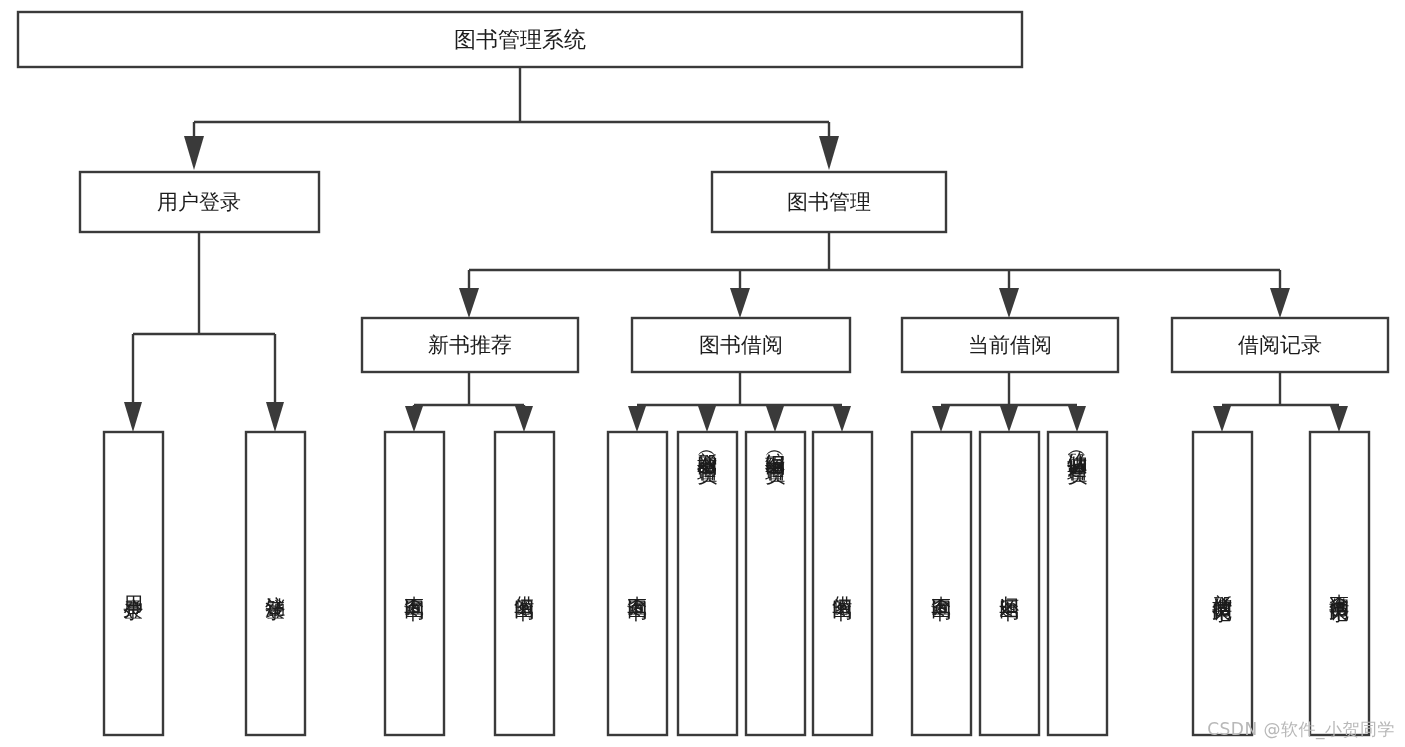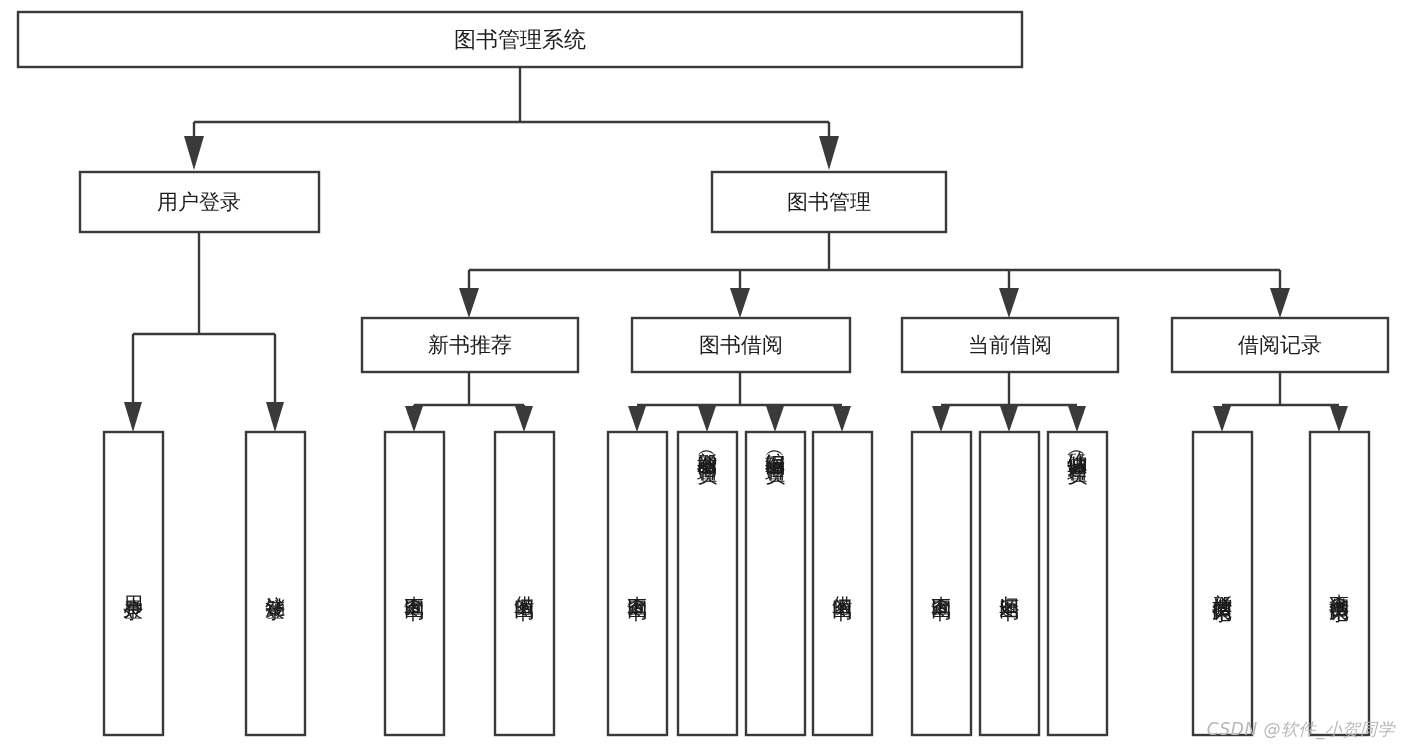--- a/index.html
+++ b/index.html
@@ -79,21 +79,20 @@
   .watermark {
     position: absolute;
     right: 10px;
     bottom: 6px;
     font-family: "DejaVu Sans", "Liberation Sans", sans-serif;
     font-size: 17px;
     color: #b8b8b8;
     letter-spacing: 0.5px;
     white-space: nowrap;
     pointer-events: none;
-    font-style: italic;
   }
 </style>
 </head>
 <body>
 
 <div id="diagram-root">
 
   <svg class="diagram-canvas" viewBox="0 0 1405 747">
 
     <g>

